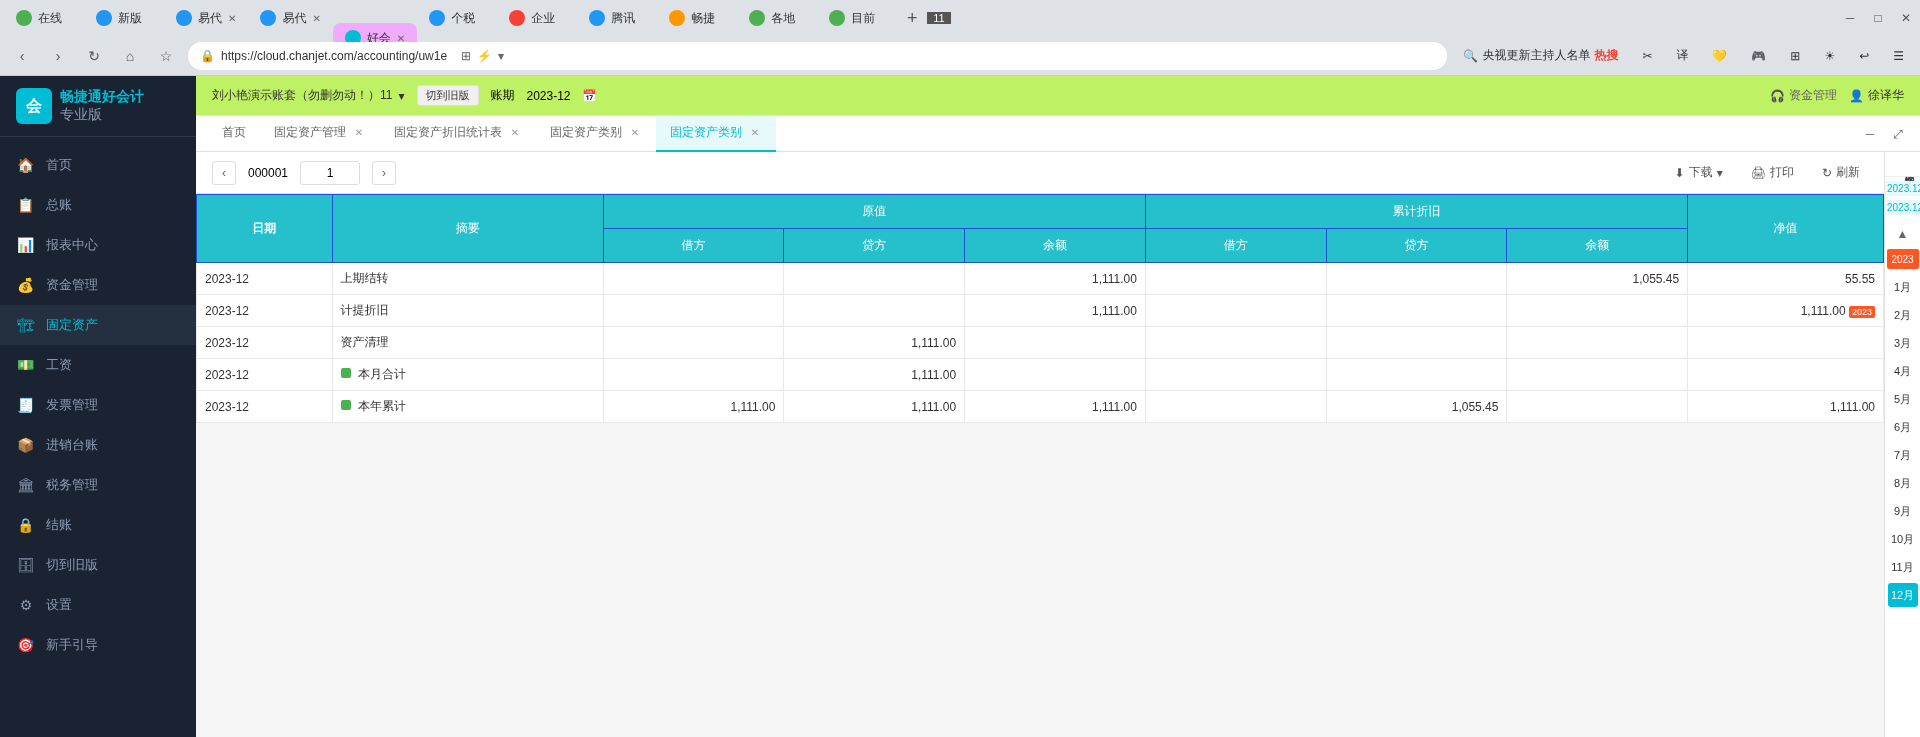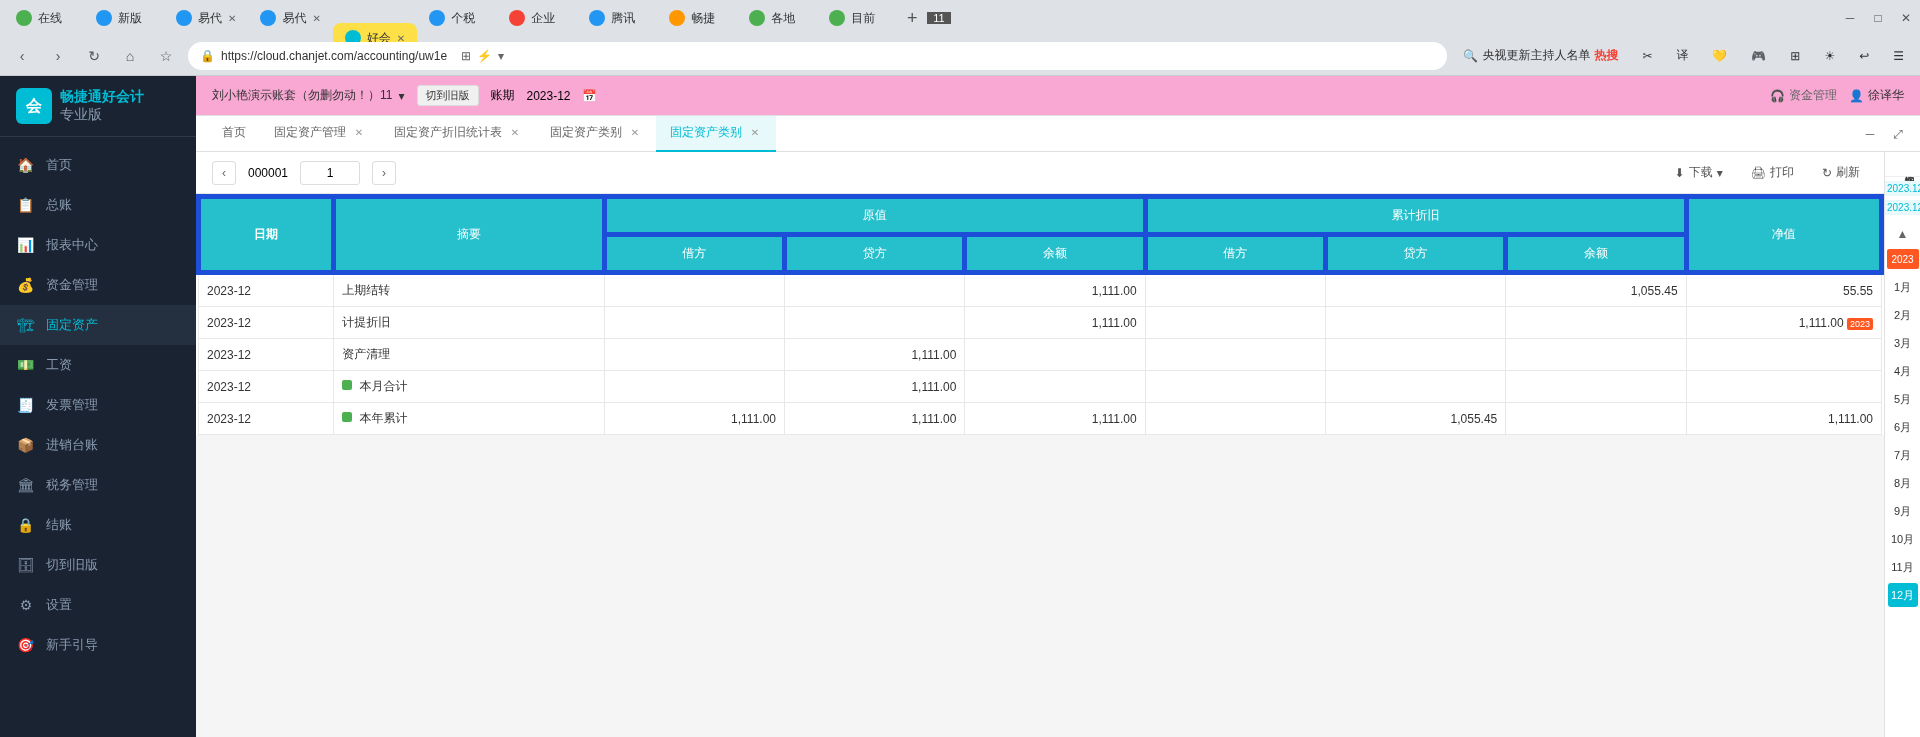--- a/index.html
+++ b/index.html
@@ -1,19 +1,19 @@
 <!DOCTYPE html>
 <html><head>
   <meta charset="utf-8">
   <style>
     * { box-sizing: border-box; margin: 0; padding: 0; }
     body { font-family: 'Microsoft YaHei', sans-serif; font-size: 12px; background: #f0f0f0; overflow: hidden; width: 1920px; height: 737px; }
     .tab-bar { display: flex; align-items: center; height: 36px; background: #dee1e6; padding: 0 4px; gap: 0; }
     .browser-tab { display: flex; align-items: center; height: 30px; padding: 0 12px; border-radius: 8px 8px 0 0; font-size: 12px; gap: 6px; cursor: pointer; background: #dee1e6; color: #333; min-width: 80px; max-width: 160px; white-space: nowrap; overflow: hidden; }
-    .browser-tab.active { background: #fde047; margin-top: 40px; }
+    .browser-tab.active { background: #f0abfc; margin-top: 40px; }
     .browser-tab .tab-favicon { width: 16px; height: 16px; border-radius: 50%; flex-shrink: 0; }
     .browser-tab .tab-close { margin-left: auto; color: #666; font-size: 10px; }
     .tab-favicon.green { background: #4caf50; }
     .tab-favicon.blue { background: #2196f3; }
     .tab-favicon.teal { background: #00bcd4; }
     .tab-favicon.red { background: #f44336; }
     .tab-favicon.orange { background: #ff9800; }
     .tab-new { width: 30px; height: 30px; display: flex; align-items: center; justify-content: center; cursor: pointer; font-size: 18px; color: #555; }
 
     .address-bar { display: flex; align-items: center; height: 40px; background: #dee1e6; padding: 0 8px; gap: 8px; border-bottom: 1px solid #c8cad0; }
@@ -32,21 +32,21 @@
     .logo-icon { width: 36px; height: 36px; background: #00bcd4; border-radius: 6px; display: flex; align-items: center; justify-content: center; color: white; font-size: 16px; font-weight: bold; }
     .sidebar-nav { flex: 1; padding: 8px 0; overflow-y: auto; }
     .nav-item { display: flex; align-items: center; padding: 10px 16px; gap: 10px; cursor: pointer; color: #8a9bb0; font-size: 13px; transition: background 0.2s; }
     .nav-item.active { background: #243040; color: #00bcd4; }
     .nav-icon { width: 20px; height: 20px; display: flex; align-items: center; justify-content: center; font-size: 14px; flex-shrink: 0; }
 
     
     .main-content { flex: 1; display: flex; flex-direction: column; background: #f5f5f5; overflow: hidden; }
 
     
-    .app-header { background: #f9a8d4; border-bottom: 1px solid #e0e0e0; padding: 16px 16px; height: 40px; display: flex; align-items: center; gap: 12px; }
+    .app-header { background: #bef264; border-bottom: 1px solid #e0e0e0; padding: 16px 16px; height: 40px; display: flex; align-items: center; gap: 12px; }
     .user-info { display: flex; align-items: center; gap: 6px; font-size: 12px; color: #333; }
     .switch-btn { background: #f0f0f0; border: 1px solid #ddd; border-radius: 3px; padding: 2px 8px; font-size: 11px; cursor: pointer; color: #333; }
     .header-right { margin-left: auto; display: flex; align-items: center; gap: 12px; }
     .help-btn { display: flex; align-items: center; gap: 4px; color: #666; font-size: 12px; cursor: pointer; }
     .user-avatar { display: flex; align-items: center; gap: 4px; color: #333; font-size: 12px; cursor: pointer; }
 
     
     .page-tabs { background: #fff; display: flex; align-items: center; border-bottom: 1px solid #e0e0e0; height: 36px; padding: 0 12px; gap: 0; }
     .page-tab { display: flex; align-items: center; padding: 0 14px; height: 36px; cursor: pointer; font-size: 12px; color: #666; border-bottom: 2px solid transparent; gap: 6px; white-space: nowrap; }
     .page-tab.active { color: #00bcd4; border-bottom-color: #00bcd4; background: #e8f9fb; }
@@ -58,21 +58,21 @@
     
     .toolbar { background: #fff; padding: 8px 16px; display: flex; align-items: center; gap: 12px; border-bottom: 1px solid #e8e8e8; }
     .nav-arrow { width: 24px; height: 24px; display: flex; align-items: center; justify-content: center; cursor: pointer; color: #666; border: 1px solid #ddd; border-radius: 3px; }
     .page-num-input { width: 60px; height: 24px; border: 1px solid #ddd; border-radius: 3px; text-align: center; font-size: 12px; padding: 0 4px; }
     .toolbar-actions { margin-left: auto; display: flex; gap: 12px; align-items: center; }
     .action-btn { display: flex; align-items: center; gap: 4px; color: #555; font-size: 12px; cursor: pointer; padding: 4px 8px; border-radius: 3px; }
 
     
     .table-container { flex: 1; overflow: auto; padding: 0; position: relative; }
     .ledger-table { width: 100%; border-collapse: collapse; background: #fff; }
-    .ledger-table th { background: #26c0cc; color: #fff; text-align: center; padding: 8px 4px; font-size: 12px; font-weight: normal; border: 5px solid #1d4ed8; }
+    .ledger-table th { background: #26c0cc; color: #fff; text-align: center; padding: 8px 4px; font-size: 12px; font-weight: normal; border: 1px solid #1d4ed8; }
     .ledger-table td { text-align: center; padding: 7px 8px; font-size: 12px; border: 1px solid #e8e8e8; color: #333; background: #fff; }
     .ledger-table td.text-left { text-align: left; }
     .ledger-table td.num { text-align: right; color: #333; }
     .green-dot { display: inline-block; width: 10px; height: 10px; background: #4caf50; border-radius: 2px; margin-right: 4px; }
 
     
     .right-panel { width: 36px; background: #fff; border-left: 1px solid #e0e0e0; display: flex; flex-direction: column; align-items: center; padding-top: 8px; gap: 4px; position: relative; }
     .month-item { width: 30px; height: 24px; display: flex; align-items: center; justify-content: center; font-size: 11px; cursor: pointer; color: #333; border-radius: 2px; }
     .month-item.active { background: #00bcd4; color: white; border-radius: 3px; }
     .period-header { font-size: 11px; color: #333; text-align: center; padding: 4px 0; border-bottom: 1px solid #eee; width: 100%; }

